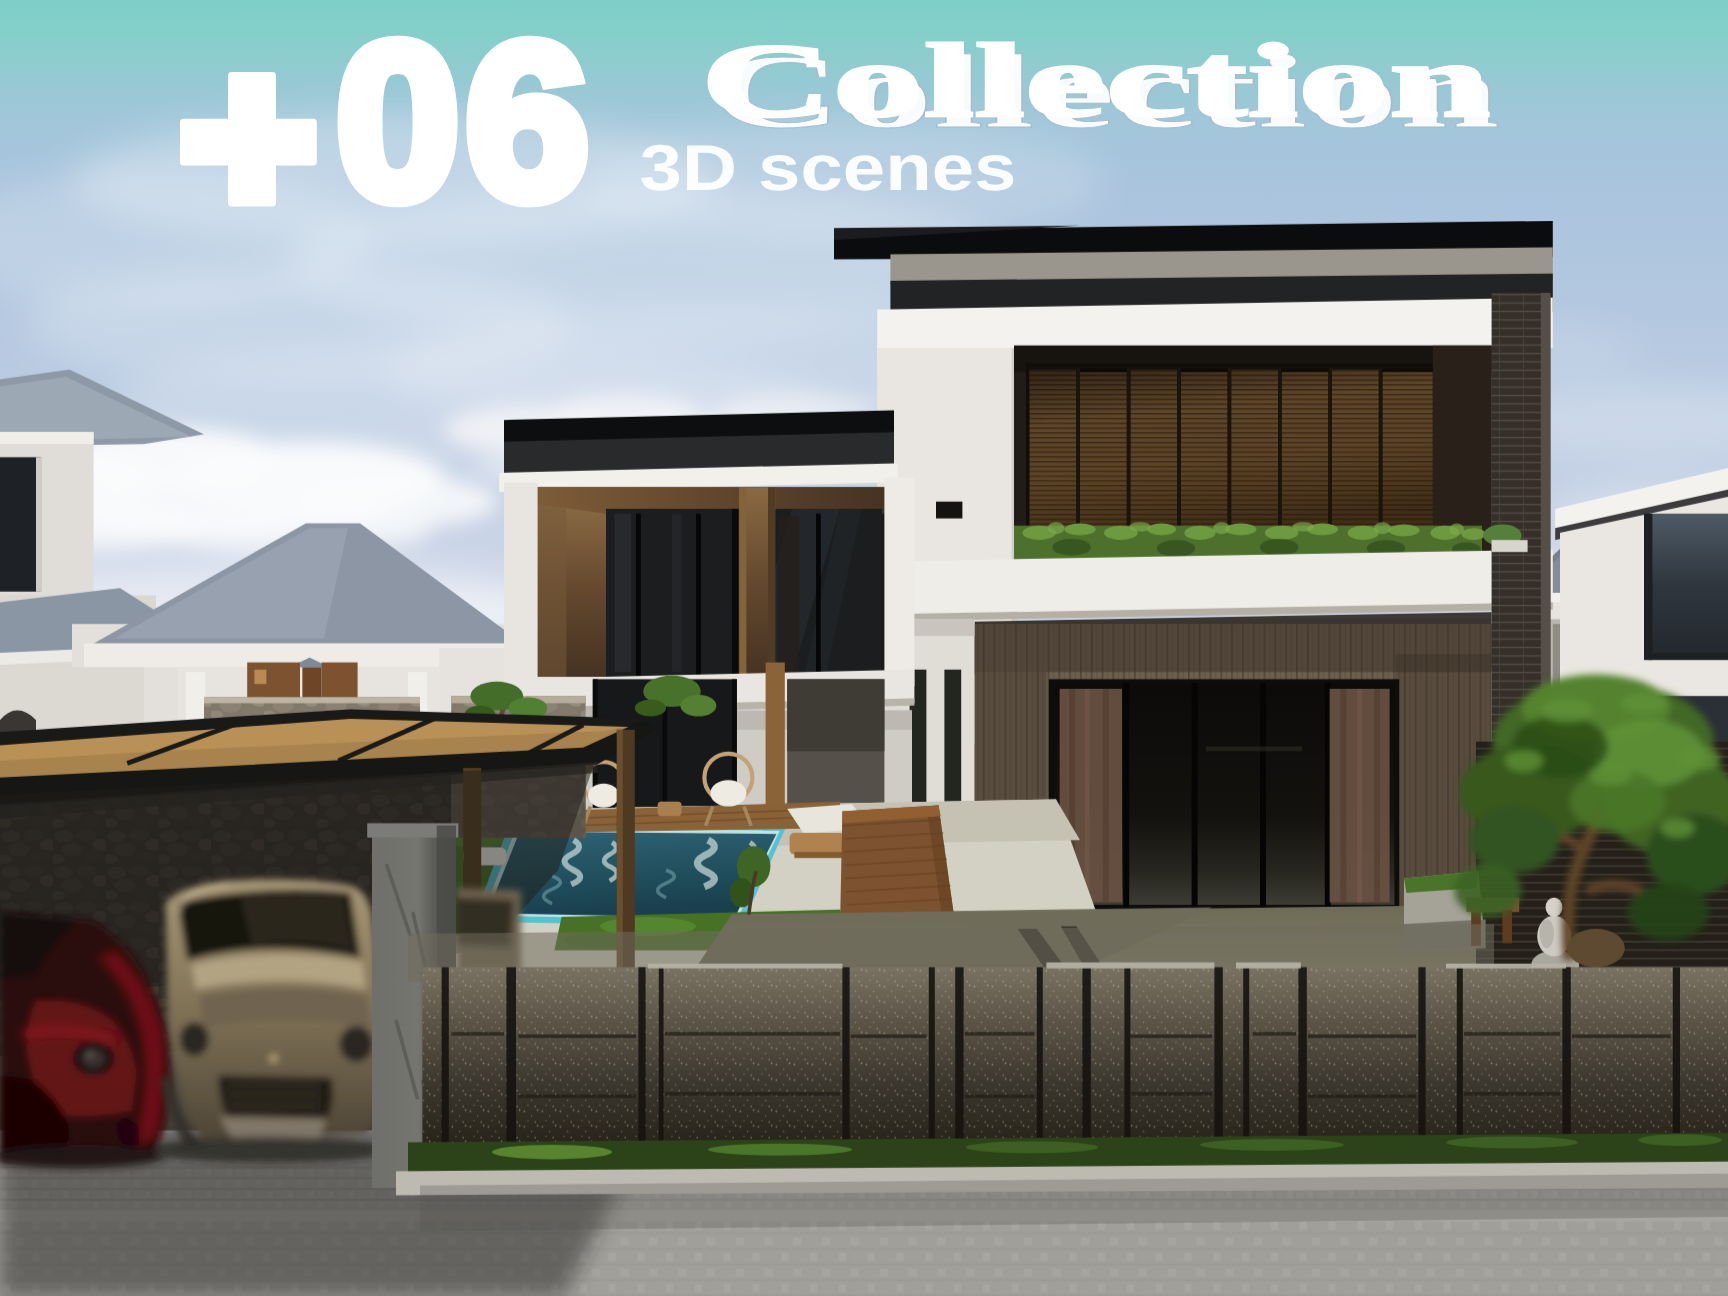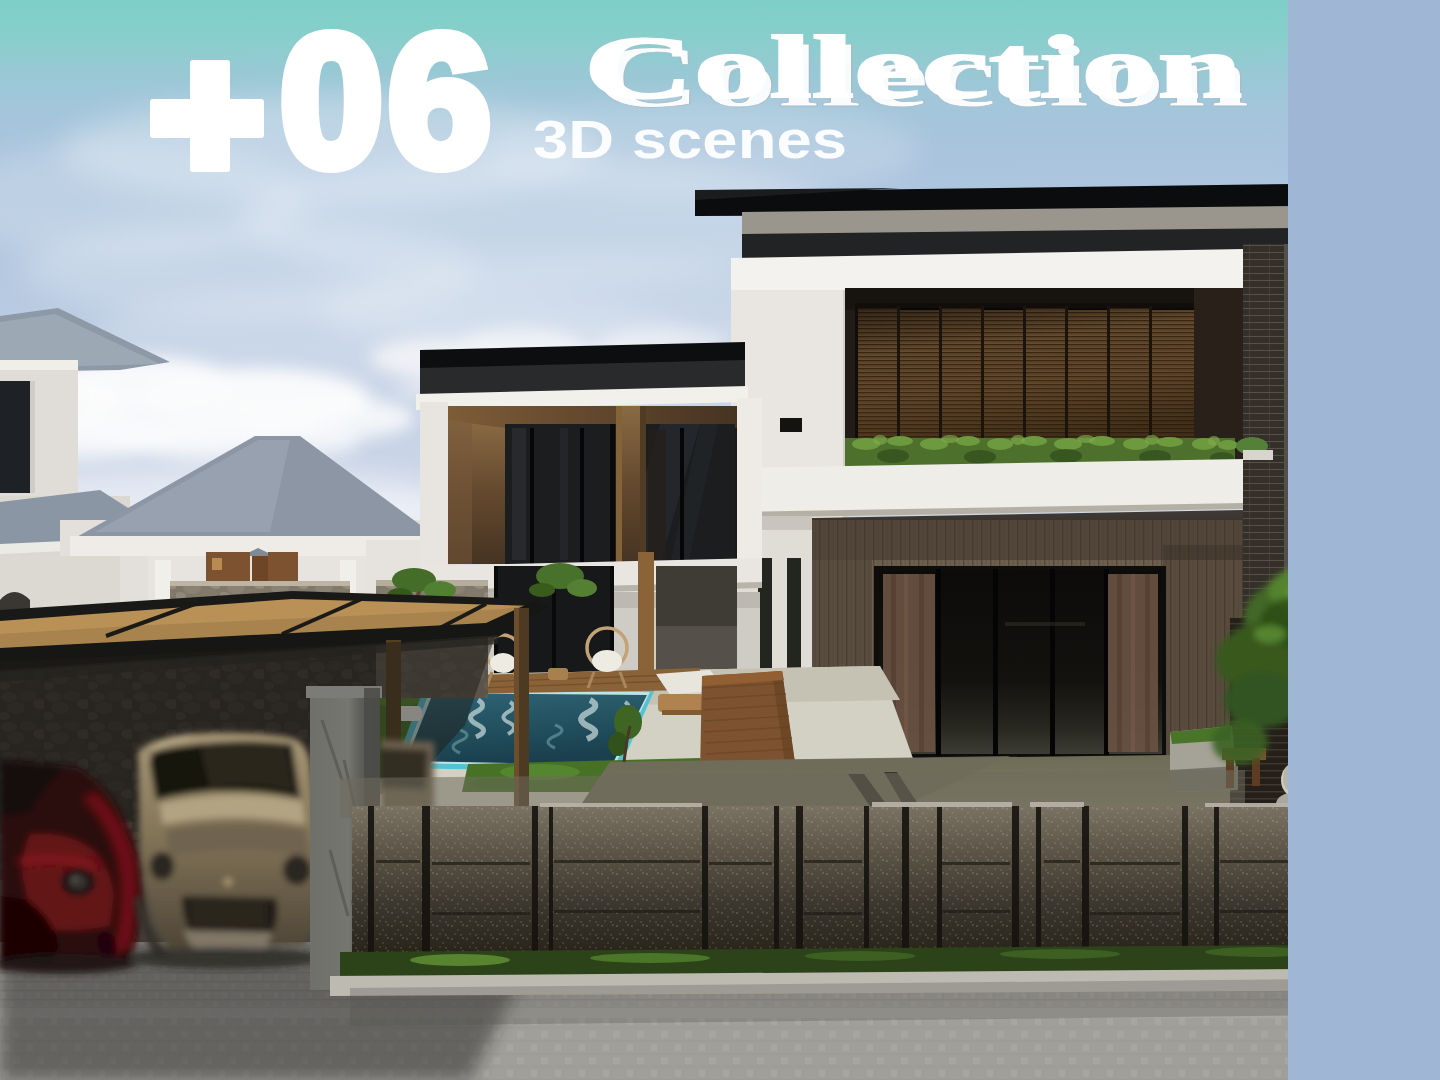--- a/index.html
+++ b/index.html
@@ -1,16 +1,16 @@
 <!DOCTYPE html>
 <html><head>
 <meta charset="utf-8">
 <style>
   html,body{margin:0;padding:0;background:#9fb7d4;}
-  .stage{position:relative;width:1288px;height:1080px;overflow:hidden;font-family:"Liberation Sans",sans-serif;}
+  .stage{position:relative;width:1440px;height:1080px;overflow:hidden;font-family:"Liberation Sans",sans-serif;}
   svg{display:block;}
 </style>
 </head>
 <body>
 <div class="stage">
 <svg width="1440" height="1080" viewBox="0 0 1440 1080" xmlns="http://www.w3.org/2000/svg">
 <defs>
   <linearGradient id="skyG" x1="0" y1="0" x2="0" y2="1">
     <stop offset="0" stop-color="#7ecfc8"></stop>
     <stop offset="0.05" stop-color="#86cfca"></stop>

